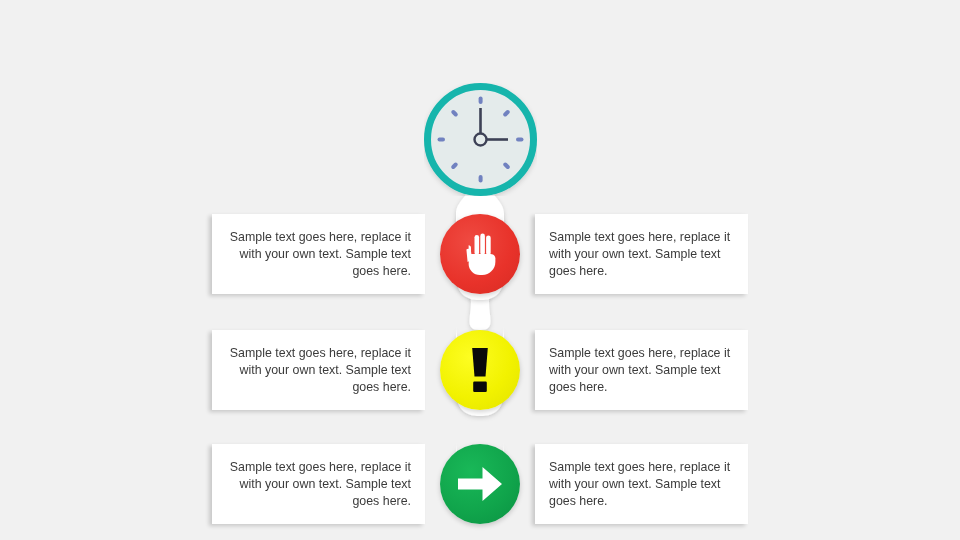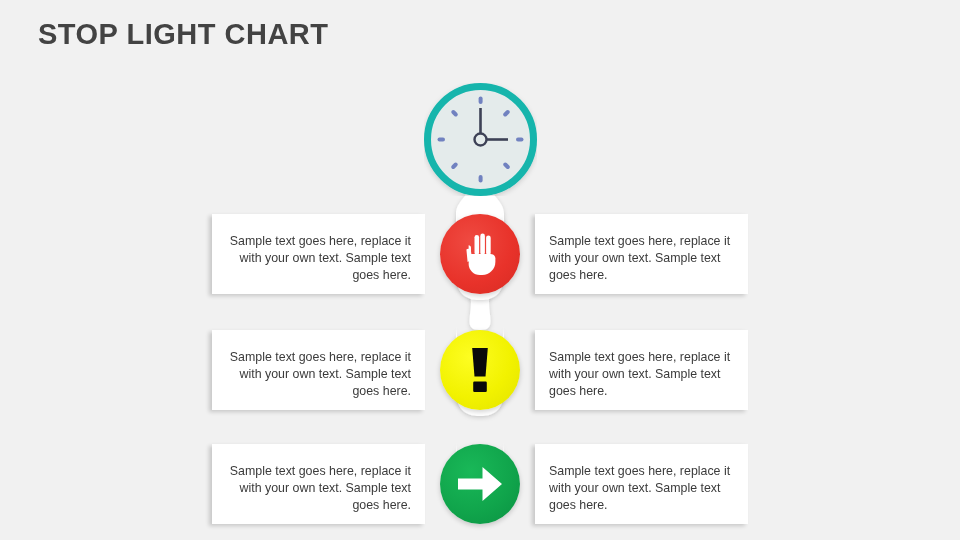--- a/index.html
+++ b/index.html
@@ -46,21 +46,21 @@
   
   .textbox {
     position: absolute;
     width: 213px;
     height: 80px;
     background: #ffffff;
     box-sizing: border-box;
     padding: 10px 14px;
     display: flex;
     flex-direction: column;
-    justify-content: flex-end;
+    justify-content: center;
     box-shadow: -3px 2px 4px rgba(0,0,0,0.17);
     z-index: 2;
   }
   .textbox p {
     margin: 0;
     font-size: 12.4px;
     line-height: 17px;
     color: #3b3b3b;
     font-family: "Liberation Sans", sans-serif;
   }
@@ -97,21 +97,20 @@
     width: 113px;
     height: 113px;
     z-index: 3;
   }
 </style>
 </head>
 <body style="background: rgb(241, 241, 241);">
 
 <div class="slide">
 
-  <div class="title">STOP LIGHT CHART</div>
 
   <svg class="spine" viewBox="0 0 80 388" width="80" height="388" aria-hidden="true">
     <defs>
       <filter id="spineShadow" x="-60%" y="-20%" width="220%" height="140%">
         <feDropShadow dx="0" dy="1.5" stdDeviation="2.2" flood-color="#000000" flood-opacity="0.17"></feDropShadow>
       </filter>
     </defs>
     <path filter="url(#spineShadow)" fill="#ffffff" d="M31,0
              L31,30
              C31,46 16,50 16,64

